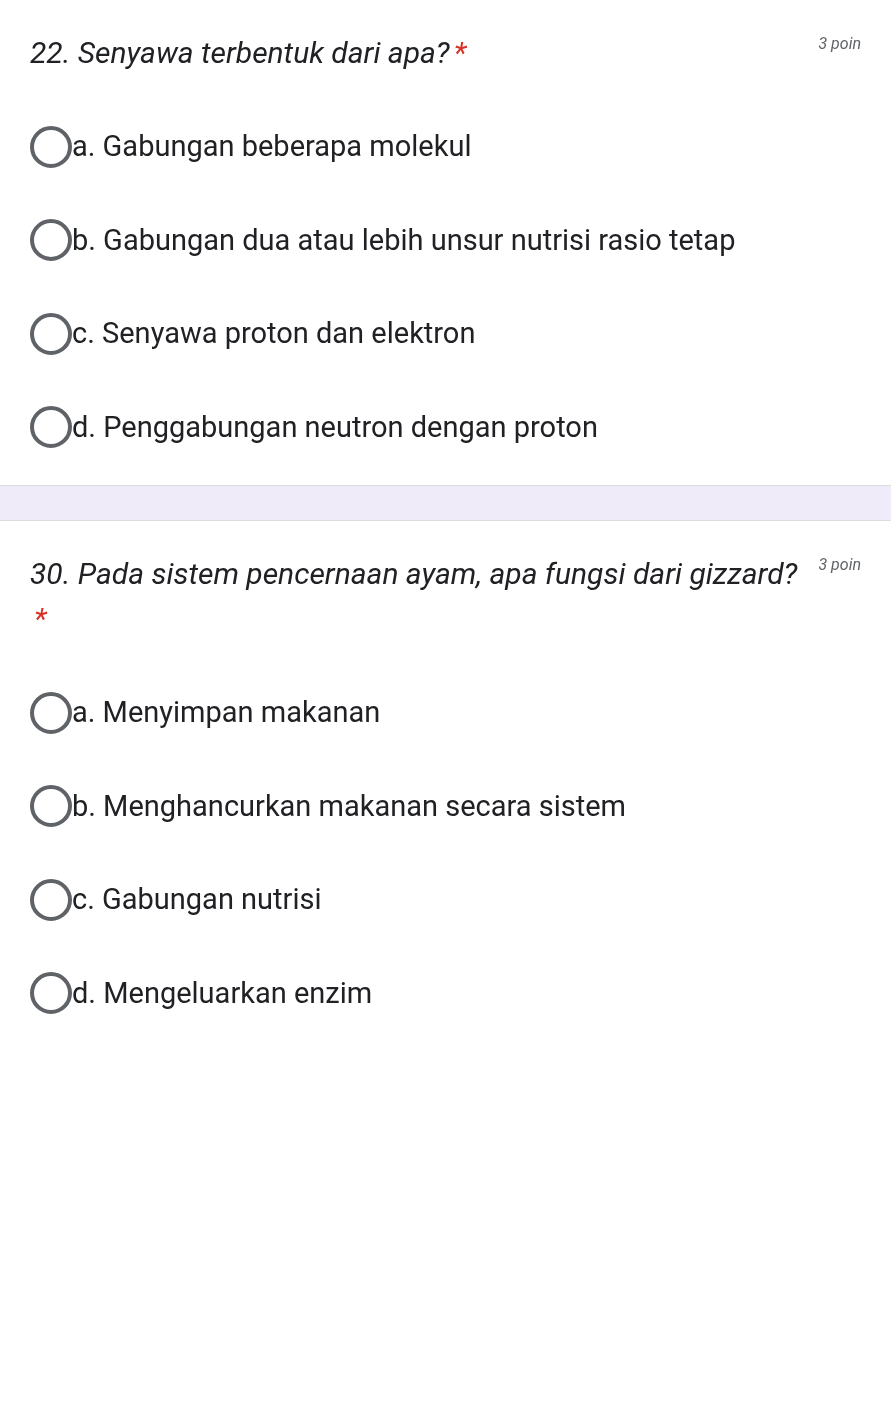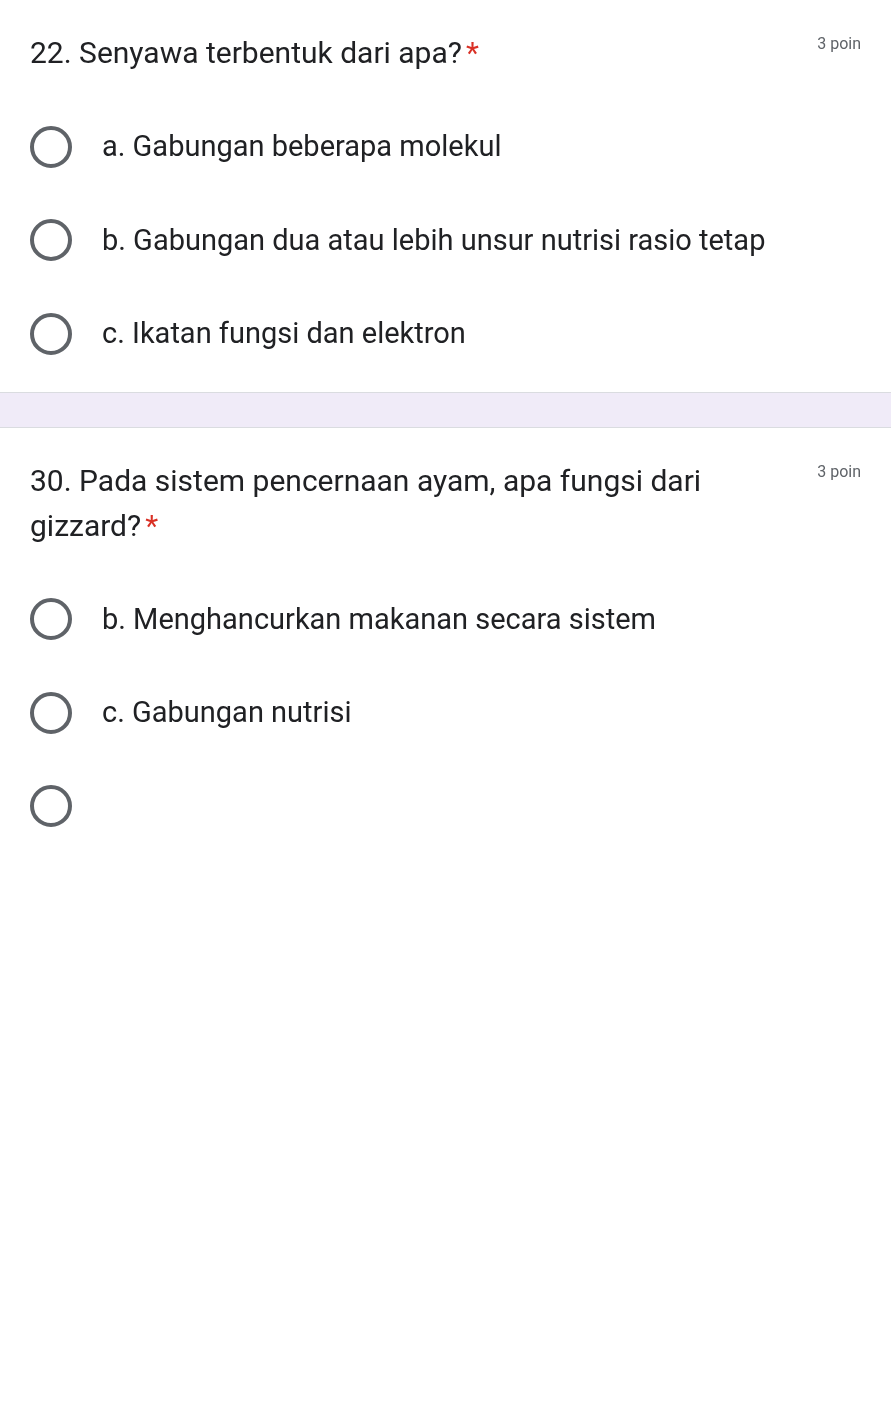--- a/index.html
+++ b/index.html
@@ -15,20 +15,21 @@
     }
     .question-card {
       background: #fff;
       padding: 30px 30px 36px 30px;
     }
     .question-header {
       display: flex;
       justify-content: space-between;
       align-items: flex-start;
       margin-bottom: 50px;
+      font-style: italic;
     }
     .question-title-wrap {
       flex: 1;
       padding-right: 20px;
     }
     .question-title {
       font-size: 30px;
       font-weight: 400;
       line-height: 1.5;
       color: #202124;
@@ -45,21 +46,20 @@
       margin-top: 4px;
     }
     .options {
       display: flex;
       flex-direction: column;
       gap: 50px;
     }
     .option-row {
       display: flex;
       align-items: center;
-      gap: 30px;
       cursor: pointer;
     }
     .radio {
       width: 42px;
       height: 42px;
       min-width: 42px;
       border: 4px solid #5f6368;
       border-radius: 50%;
       flex-shrink: 0;
     }
@@ -90,40 +90,49 @@
     <label class="option-row">
       <span class="radio"></span>
       <span class="option-label">a. Gabungan beberapa molekul</span>
     </label>
     <label class="option-row">
       <span class="radio"></span>
       <span class="option-label">b. Gabungan dua atau lebih unsur nutrisi rasio tetap</span>
     </label>
     <label class="option-row">
       <span class="radio"></span>
-      <span class="option-label">c. Ikatan fungsi dan elektron</span>
+      <span class="option-label">c. Senyawa proton dan elektron</span>
+    </label>
+    <label class="option-row">
+      <span class="radio"></span>
+      <span class="option-label">d. Penggabungan neutron dengan proton</span>
     </label>
   </div>
 </div>
 
 <div class="divider"></div>
 
 <div class="question-card">
   <div class="question-header">
     <div class="question-title-wrap">
       <span class="question-title">30. Pada sistem pencernaan ayam, apa fungsi dari gizzard?</span><span class="question-title required">*</span>
     </div>
     <div class="points">3 poin</div>
   </div>
   <div class="options">
     <label class="option-row">
       <span class="radio"></span>
+      <span class="option-label">a. Menyimpan makanan</span>
+    </label>
+    <label class="option-row">
+      <span class="radio"></span>
       <span class="option-label">b. Menghancurkan makanan secara sistem</span>
     </label>
     <label class="option-row">
       <span class="radio"></span>
       <span class="option-label">c. Gabungan nutrisi</span>
     </label>
     <label class="option-row">
       <span class="radio"></span>
+      <span class="option-label">d. Mengeluarkan enzim</span>
     </label>
   </div>
 </div>
 
 </body></html>

